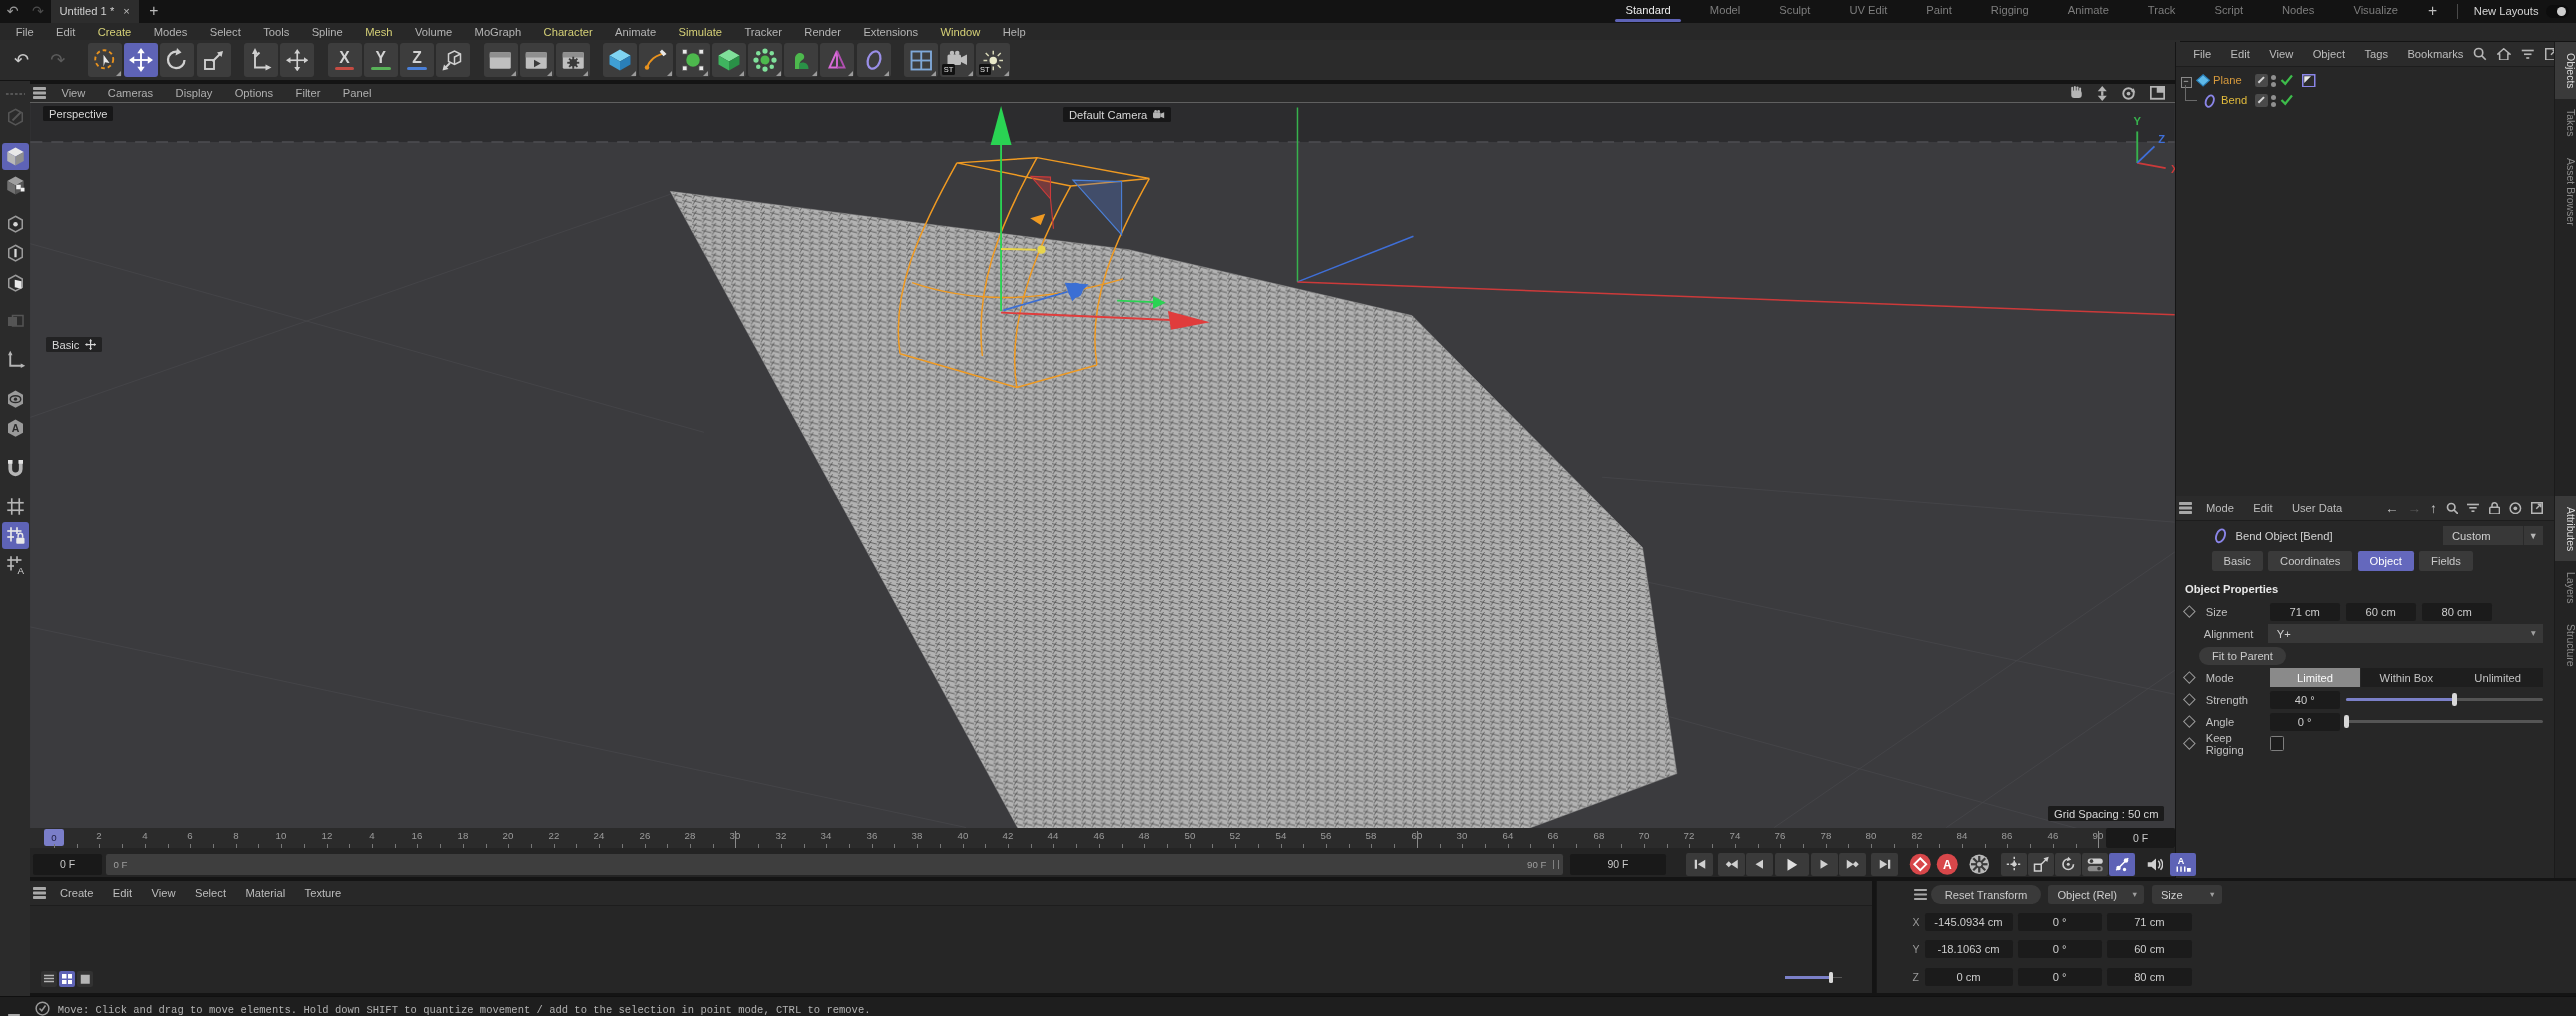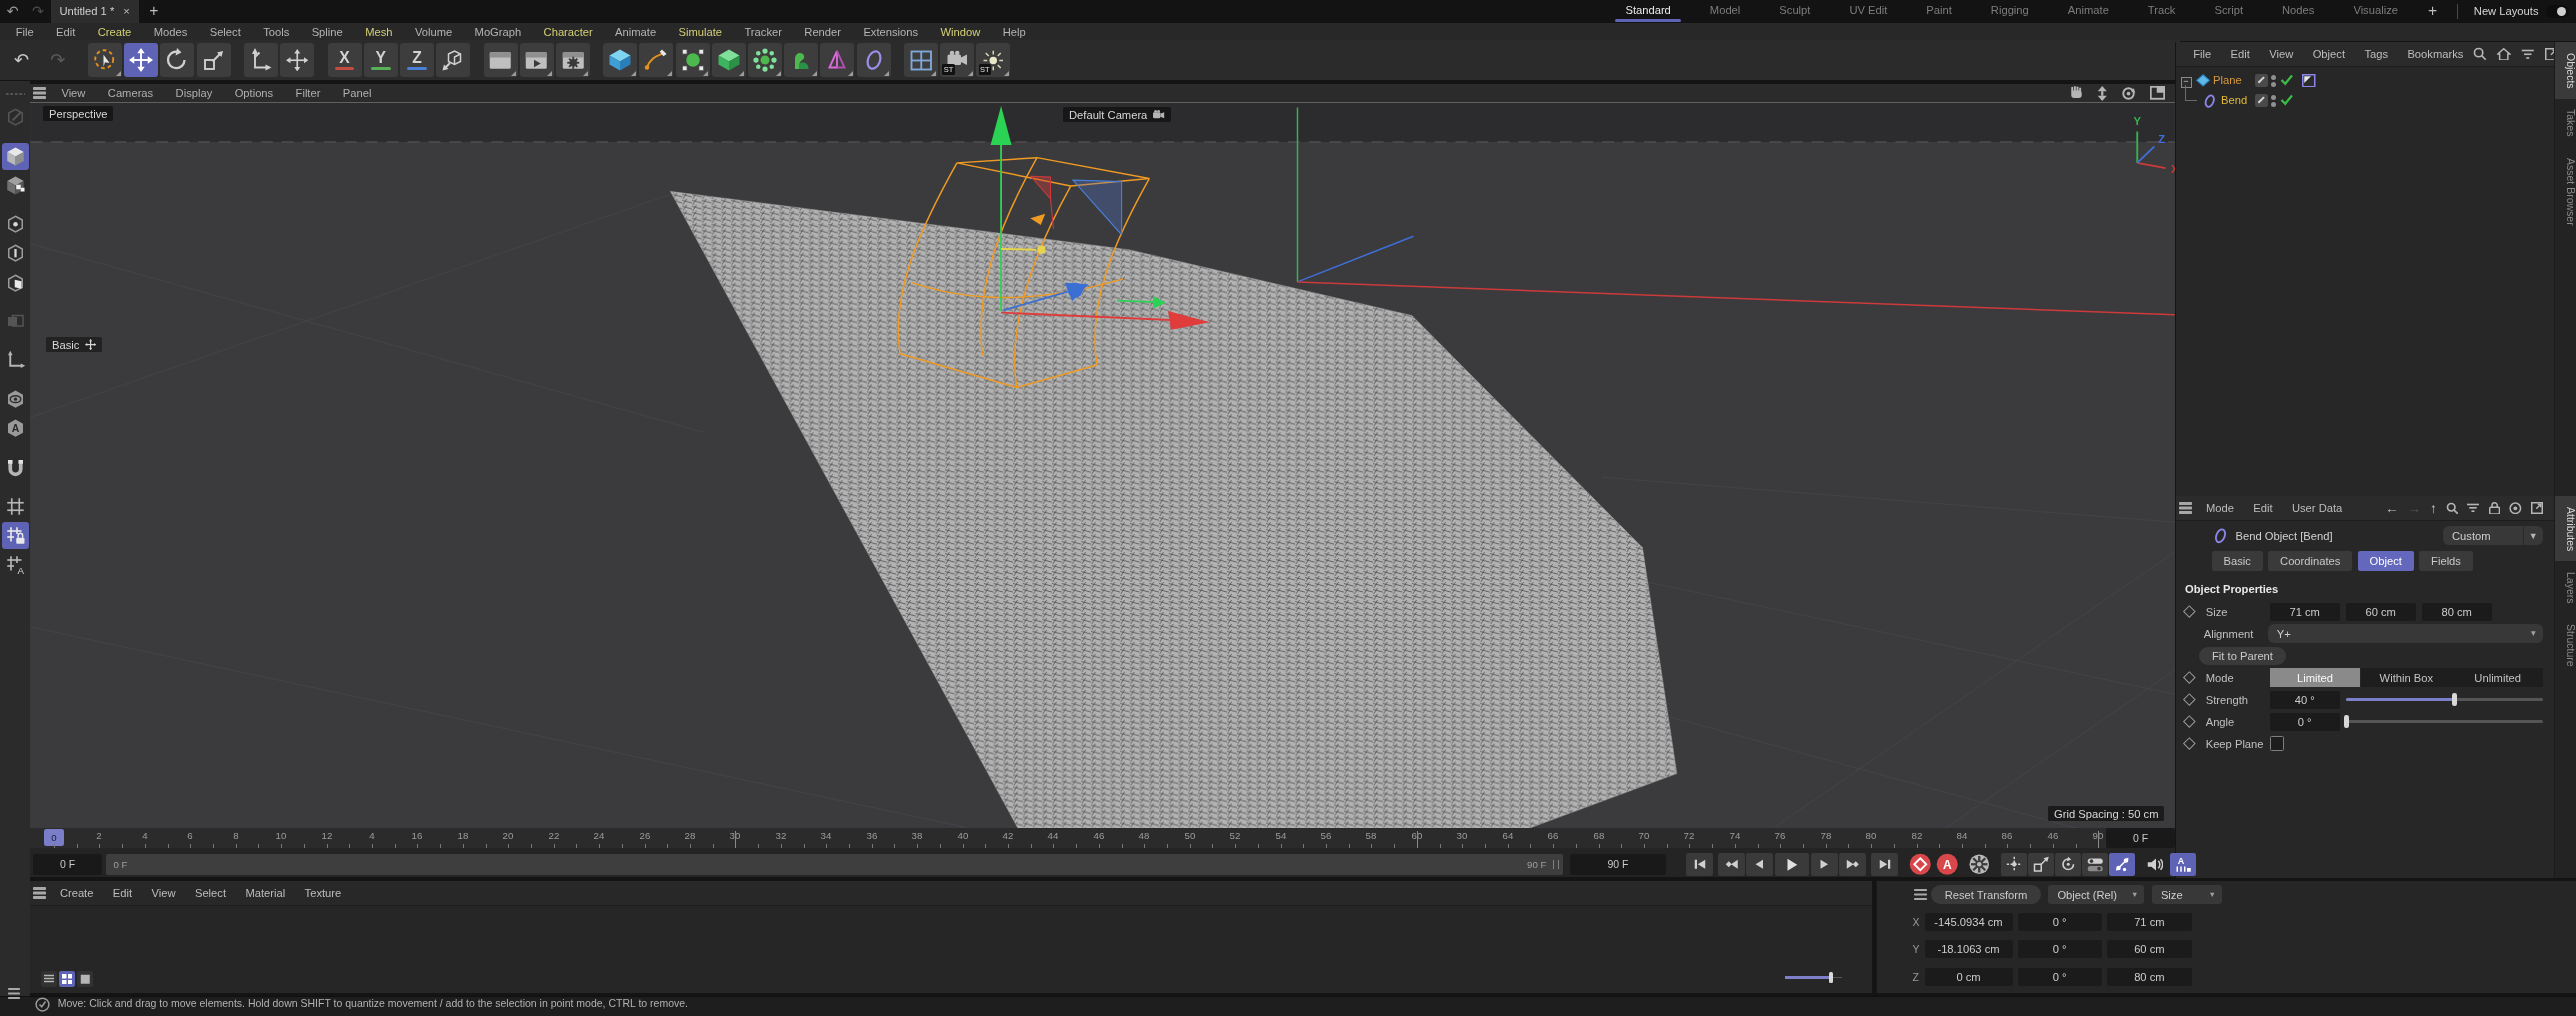--- a/index.html
+++ b/index.html
@@ -84,21 +84,21 @@
   .diamond{display:inline-block;width:6.7px;height:6.7px;border:1.1px solid #9a9a9a;transform:rotate(45deg);}
   .amrow{display:flex;align-items:center;height:22px;}
   .amlabel{color:#c0c0c0;}
   .seg{flex:1;height:19px;display:flex;align-items:center;justify-content:center;background:#1e1e1e;color:#c3c3c3;}
   .seg.active{background:#8a8a8a;color:#fafafa;}
   .slider{position:relative;height:19px;flex:1;}
   .slider .track{position:absolute;left:0;right:0;top:8.2px;height:2.2px;background:#555;border-radius:1.5px;}
   .slider .fill{position:absolute;left:0;top:7.5px;height:3.7px;background:#7b80c8;border-radius:1.5px;}
   .slider .handle{position:absolute;top:3px;width:5.2px;height:12.7px;background:#d8d8d8;border-radius:2.2px;margin-left:-2.2px;}
   .checkbox{width:12.7px;height:12.7px;border:1.1px solid #7e7e7e;border-radius:1.5px;background:#1d1d1d;}
-  .ddown{background:#383838;border-radius:6px;height:19px;display:flex;align-items:center;color:#cfcfcf;}
+  .ddown{background:#383838;border-radius:0;height:19px;display:flex;align-items:center;color:#cfcfcf;}
   .ddown .arrow{margin-left:auto;border-left:0.7px solid #2a2a2a;height:100%;width:19.5px;display:flex;align-items:center;justify-content:center;color:#b5b5b5;font-size:9px;}
 
   
   #timeline{left:30px;top:828px;width:2145px;height:49px;background:#242424;}
   #frame-ruler{position:absolute;left:0;top:0;width:2145px;height:19.5px;background:#2b2b2b;}
   .tl-num{position:absolute;top:1.5px;transform:translateX(-50%);font-size:9.7px;color:#9c9c9c;}
   .tl-tick{position:absolute;bottom:0;width:0.7px;height:3.7px;background:#777;}
   .tl-tick.major{height:16.5px;background:#8a8a8a;}
   #playhead{position:absolute;top:0.7px;width:19.5px;height:17px;background:#7a7ec9;border-radius:2.2px;color:#1d1d42;display:flex;align-items:center;justify-content:center;font-size:9.7px;}
   .tl-box{position:absolute;background:#191919;border-radius:2.2px;height:19.5px;display:flex;align-items:center;justify-content:center;color:#c8c8c8;font-size:10.5px;}
@@ -111,21 +111,21 @@
   
   #materials{left:30px;top:881px;width:1842px;height:112px;background:#262626;}
   #coords{left:1876px;top:881px;width:700px;height:112px;background:#262626;border-left:0.7px solid #181818;box-sizing:border-box;}
   .pillbtn{background:#3a3a3a;border-radius:9.7px;height:19.5px;display:flex;align-items:center;justify-content:center;padding:0 13.5px;color:#cacaca;}
   .co-label{color:#9a9a9a;font-size:10.5px;}
   #viewmode-icons{position:absolute;left:10.5px;bottom:6px;display:flex;gap:1.5px;}
   .vmi{width:16.5px;height:16.5px;background:#323232;border-radius:2.2px;display:flex;align-items:center;justify-content:center;}
   .vmi.active{background:#5e63b6;}
 
   
-  #statusbar{left:0;top:996px;width:2576px;height:20px;background:#1e1e1e;display:flex;align-items:flex-start;border-top:0.7px solid #101010;box-sizing:border-box;}
+  #statusbar{left:0;top:996px;width:2576px;height:20px;background:#1e1e1e;display:flex;align-items:flex-end;border-top:0.7px solid #101010;box-sizing:border-box;font-family:Liberation Mono, monospace;}
   #status-msg{color:#b2b2b2;font-size:10.5px;margin-left:7.5px;}
 </style>
 </head>
 <body>
 
 <div id="titlebar" class="abs">
   <span class="histbtn">↶</span>
   <span class="histbtn dim">↷</span>
   <div id="doc-tab">
     <span>Untitled 1 *</span>
@@ -847,21 +847,21 @@
       <div class="field" style="width:70px;margin-right:6px">0 °</div>
       <div class="slider">
         <div class="track"></div>
           <div class="fill" style="width: 0%;"></div>
           <div class="handle" style="left: 0%;"></div>
       </div>
     </div>
 
     <div class="amrow">
       <span class="diamond"></span>
-      <span class="amlabel" style="width:64px;margin-left:12px">Keep Plane</span>
+      <span class="amlabel" style="width:64px;margin-left:12px">Keep Rigging</span>
       <div class="checkbox"></div>
     </div>
   </div>
 
   <div class="tabstrip">
 
   <div class="vtab active">Attributes</div>
       <div class="vtab">Layers</div>
       <div class="vtab">Structure</div>
     </div>

